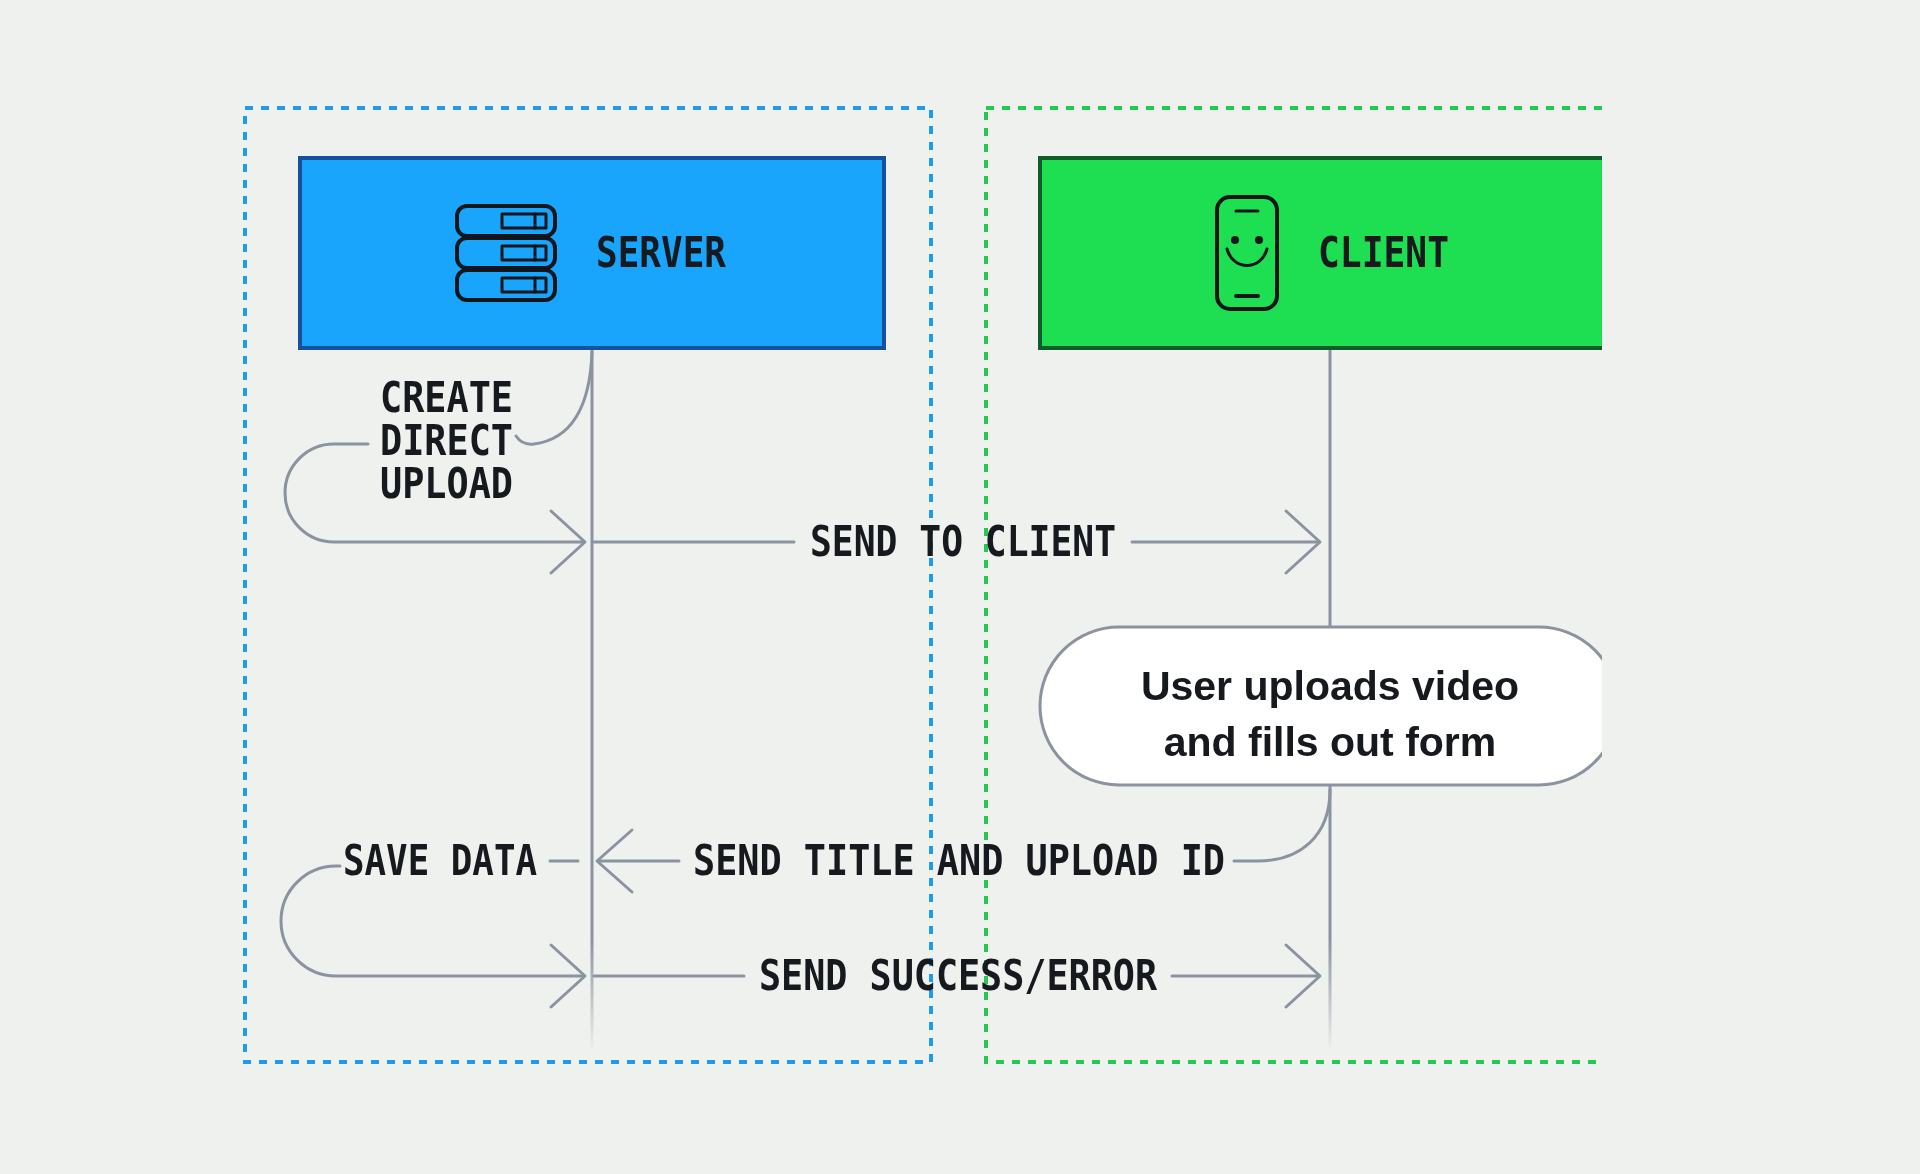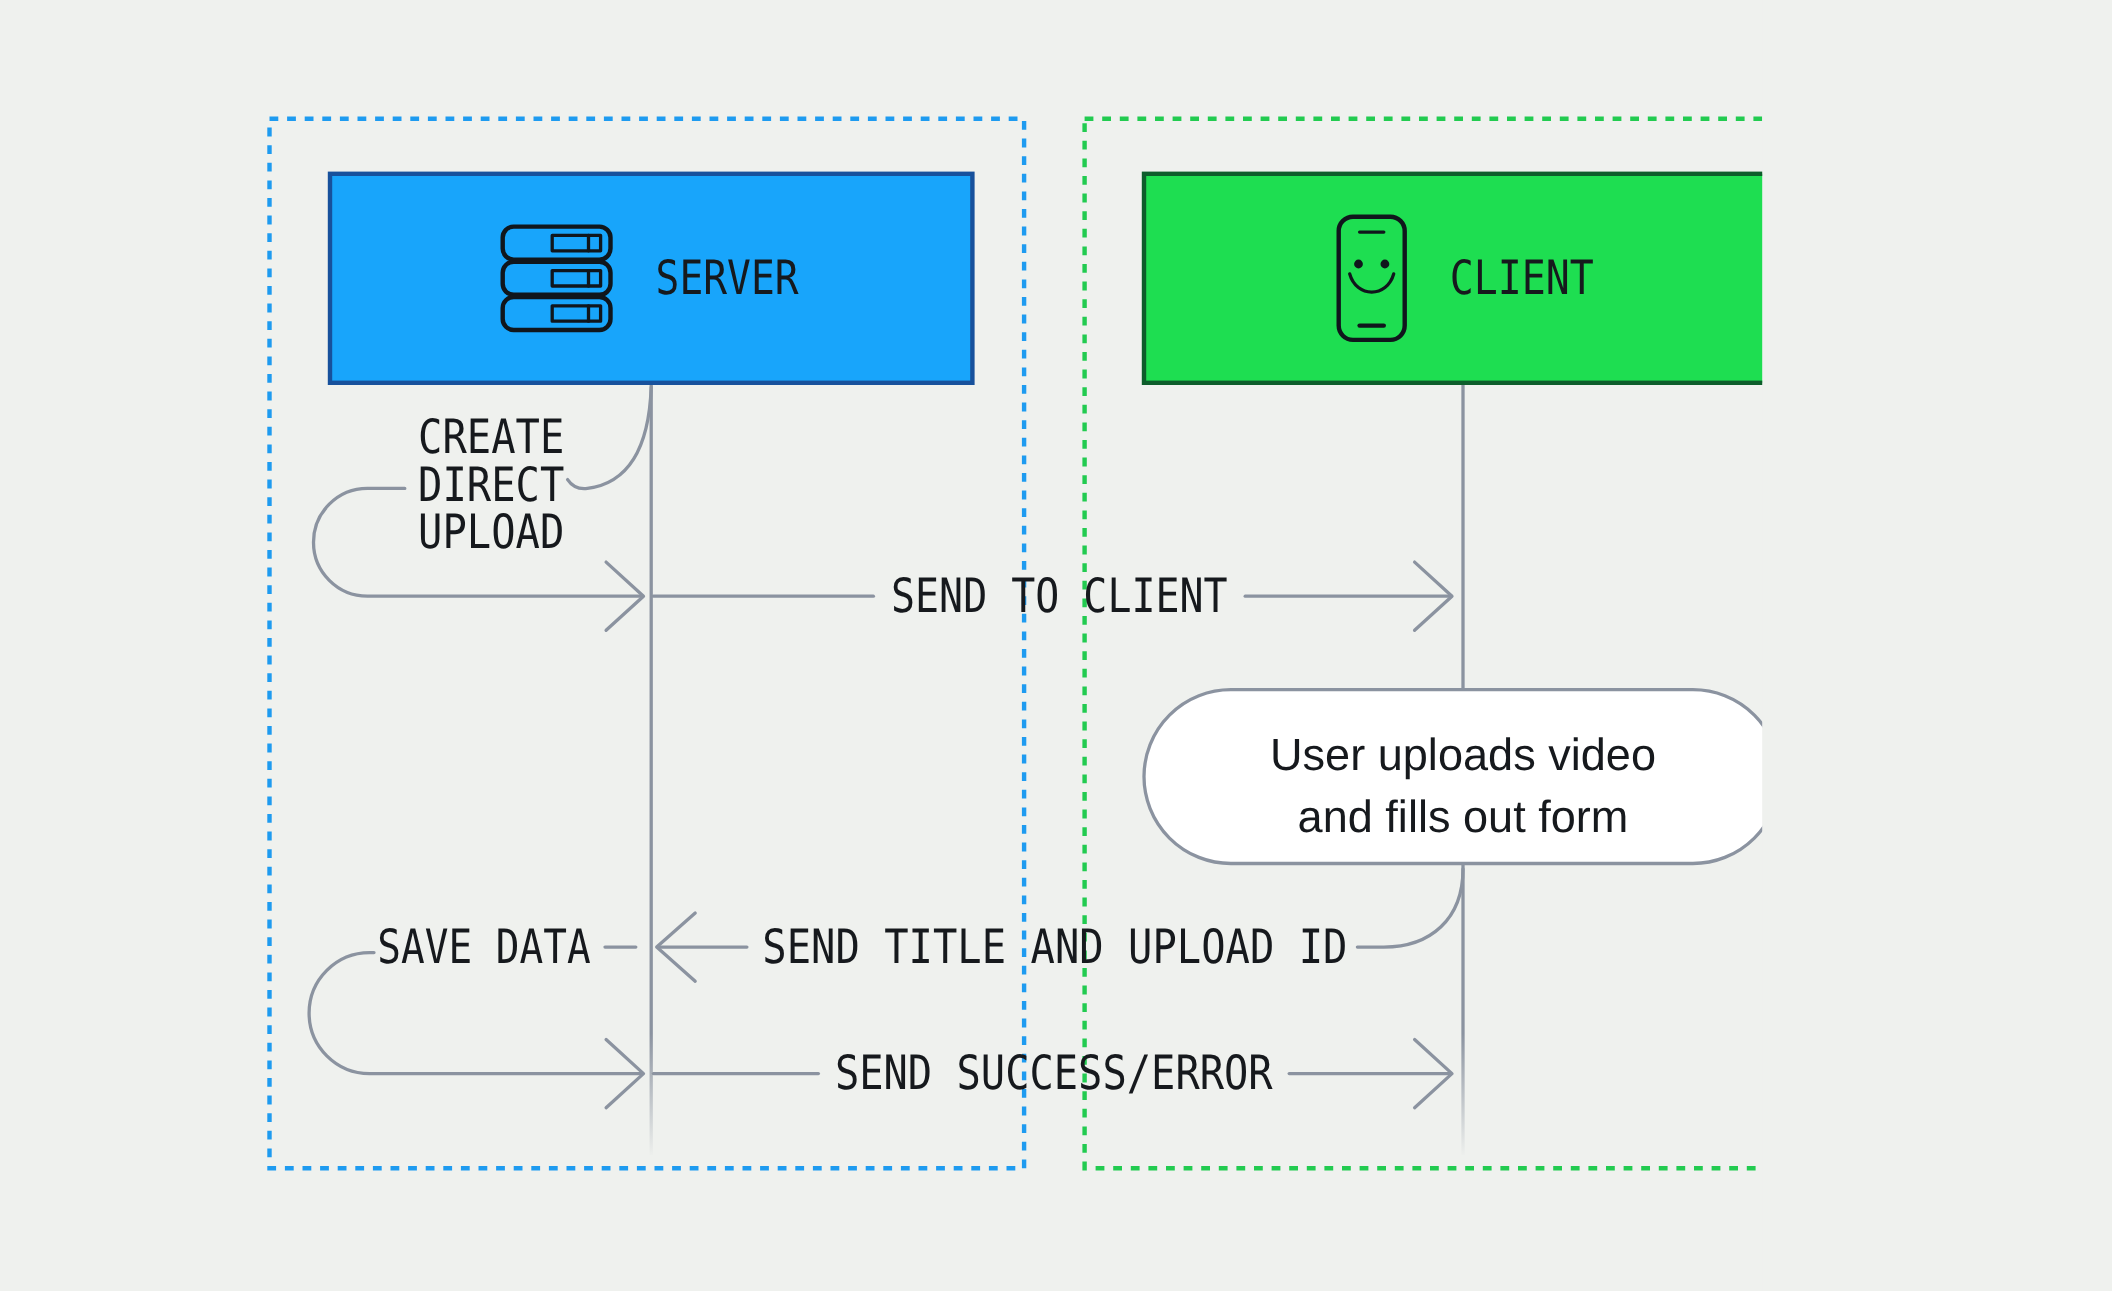--- a/index.html
+++ b/index.html
@@ -6,20 +6,21 @@
     margin: 0;
     padding: 0;
     background: var(--bg, #eff1ee);
   }
   .stage {
     position: relative;
     width: 1602px;
     height: 1174px;
     background: var(--bg, #eff1ee);
     overflow: hidden;
+    font-weight: bold;
   }
   svg { display: block; }
 
   
   .region-server {
     fill: none;
     stroke: var(--server_dash, #1e9bf0);
     stroke-width: 4;
     stroke-dasharray: 8 8;
   }

